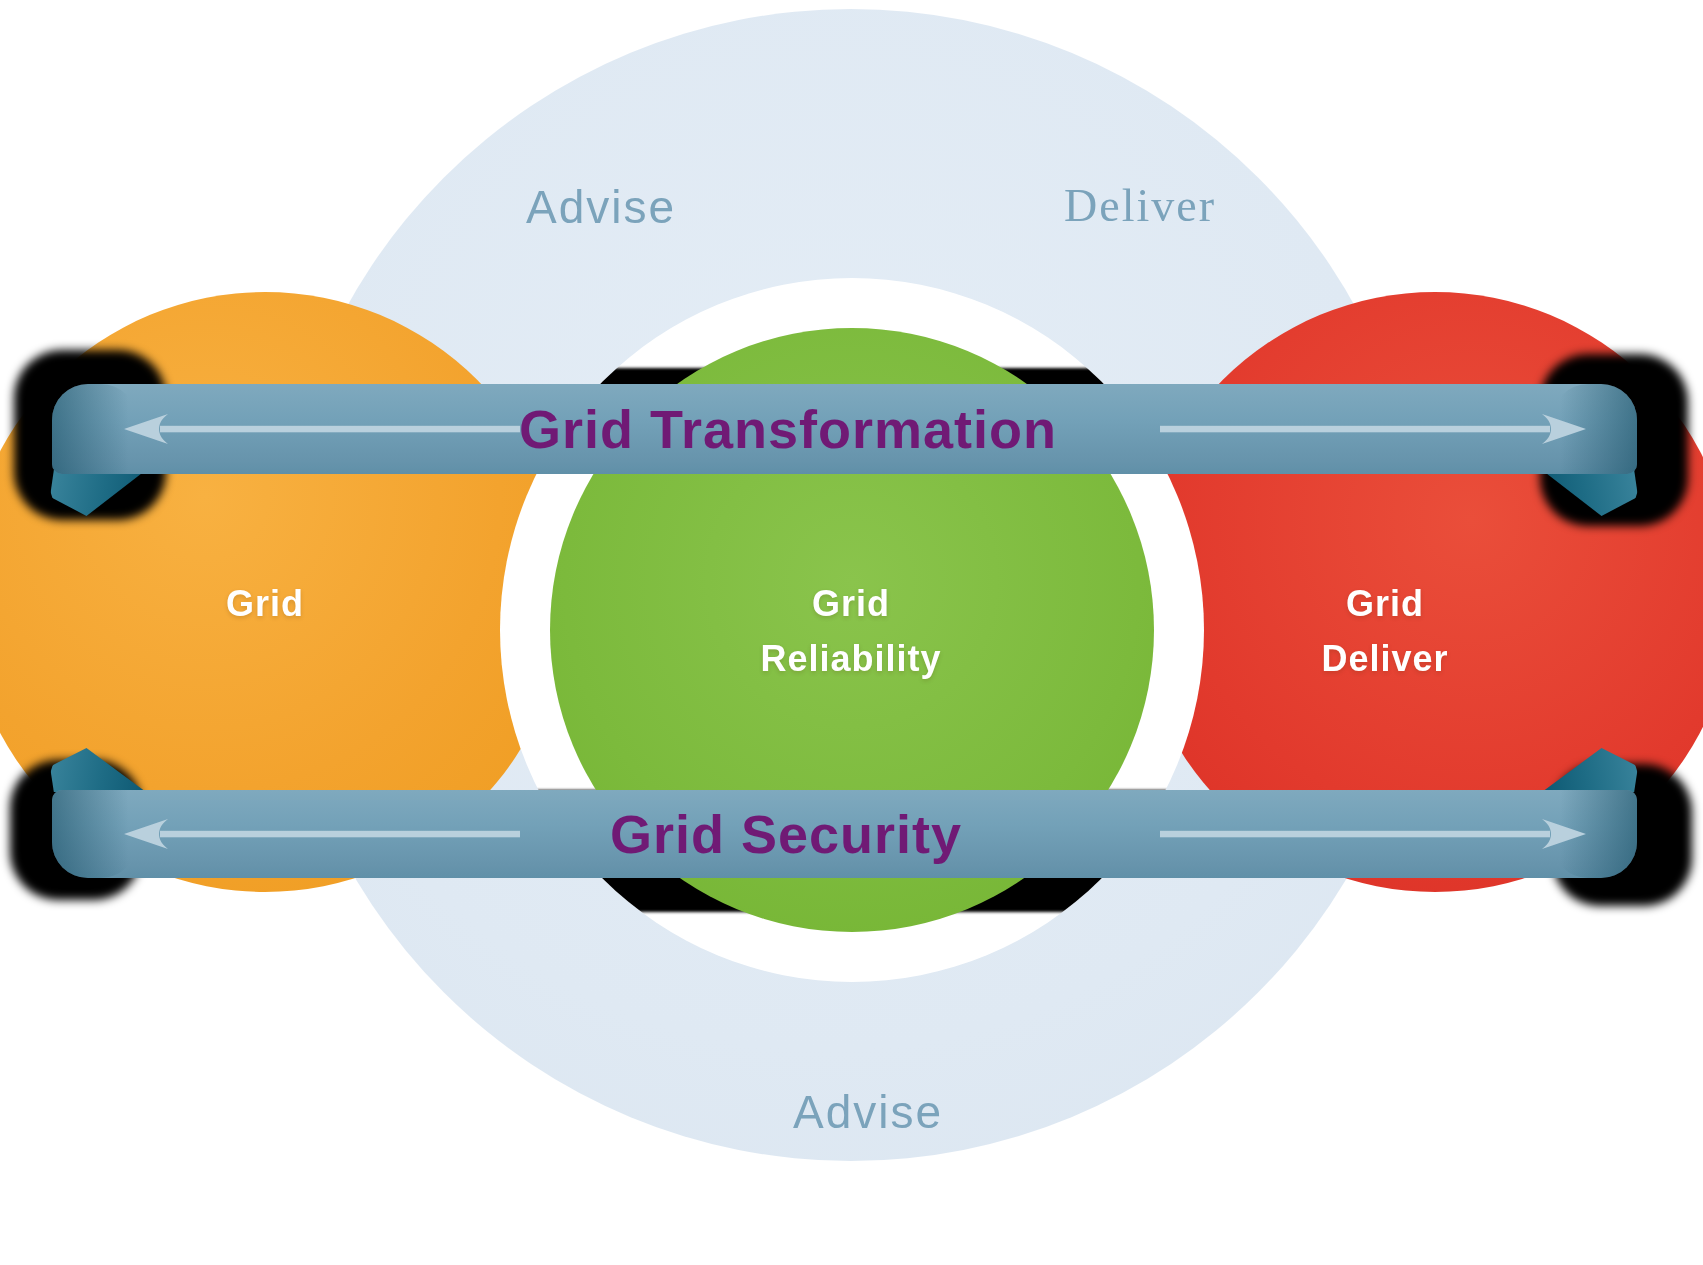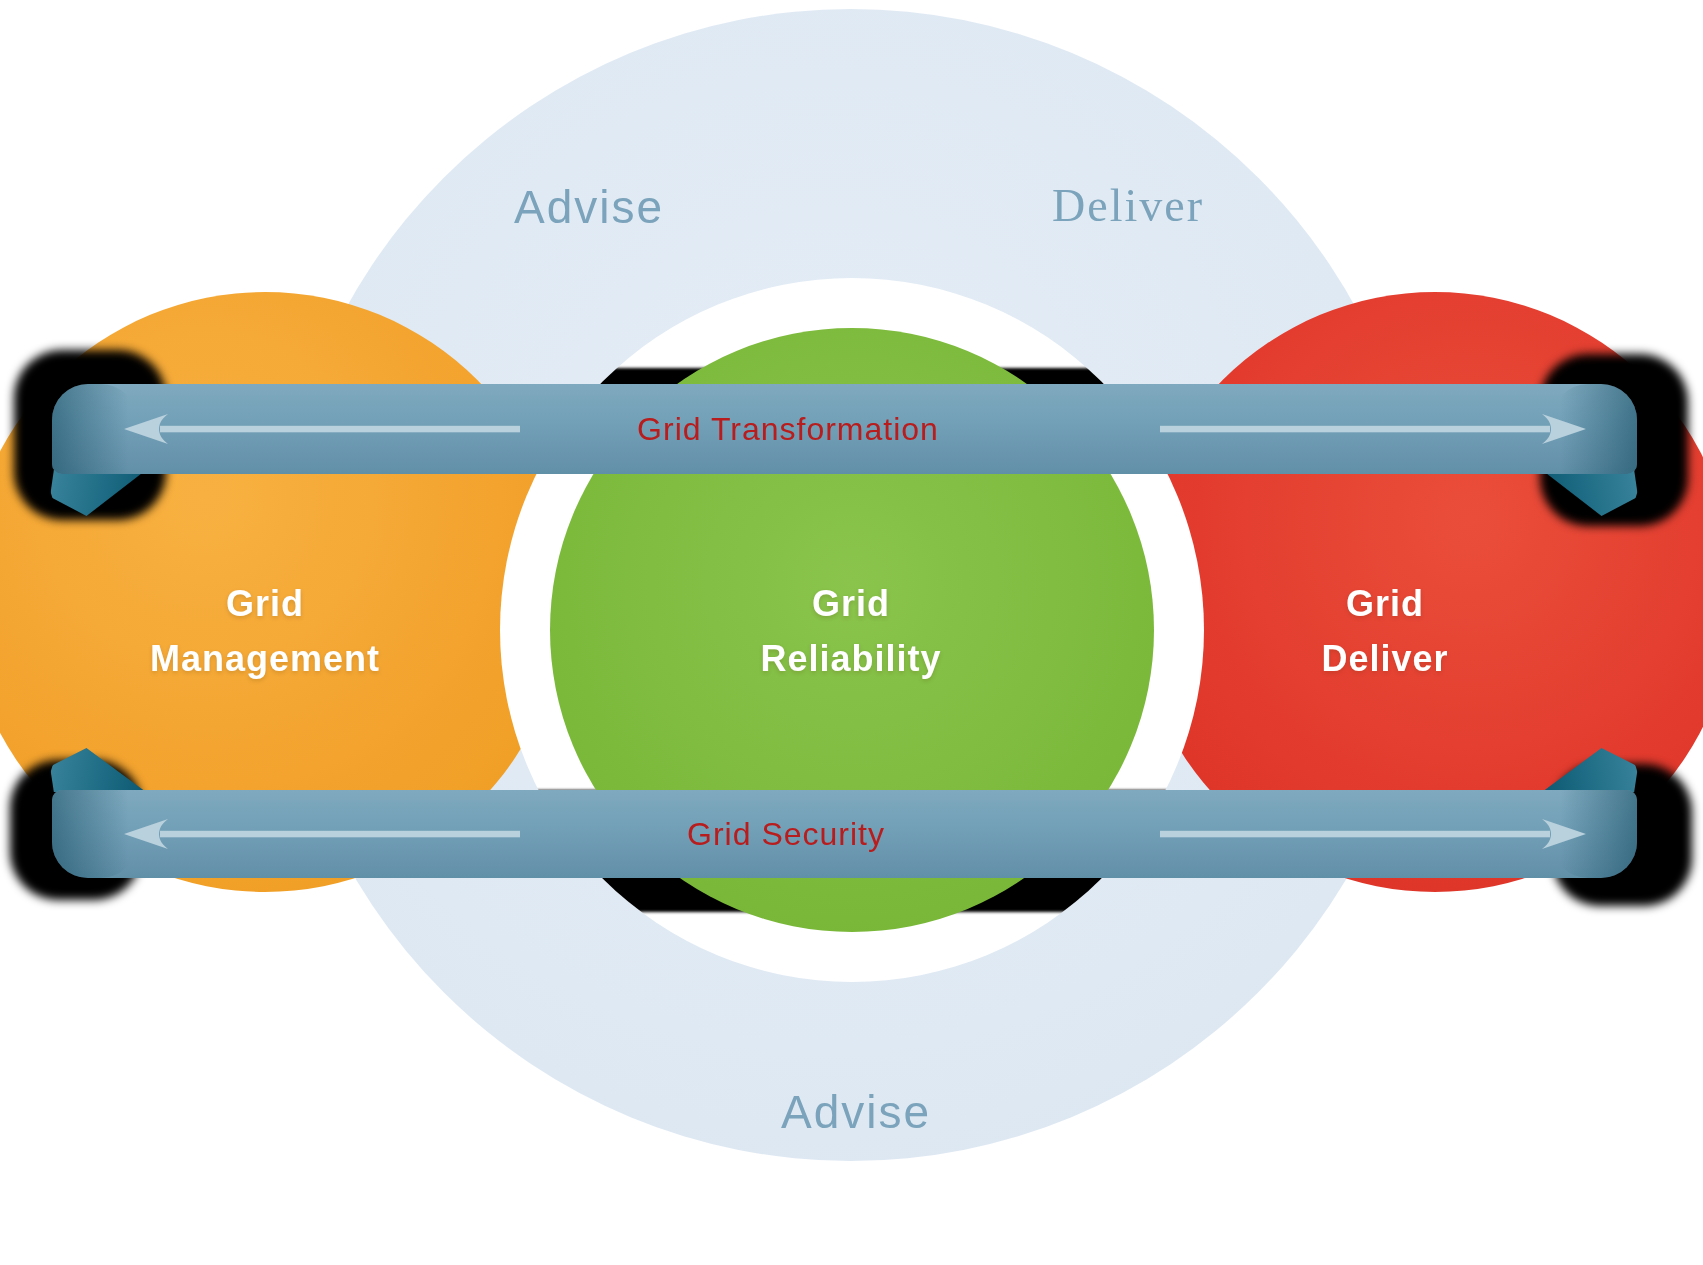--- a/index.html
+++ b/index.html
@@ -7,21 +7,21 @@
     position:relative;width:1703px;height:1265px;background:#ffffff;overflow:hidden;
     font-family:"Liberation Sans",sans-serif;
   }
   
   .ring{
     position:absolute;left:275px;top:9px;width:1152px;height:1152px;border-radius:50%;
     background:radial-gradient(circle at 48% 42%, #e4edf6 0%, #dfe9f3 62%, #dae5f0 100%);
   }
   .ring-label{
     position:absolute;transform:translate(-50%,-50%);
-    color:#7ba3bb;font-size:46px;font-weight:400;letter-spacing:2px;white-space:nowrap;
+    color:#7ba3bb;font-size:46px;font-weight:400;letter-spacing:2px;white-space:nowrap;margin-left:12px;
   }
   .label-advise{left:589px;top:207px;}
   .label-deliver{left:1128px;top:205px;font-family:Liberation Serif, serif;}
   .label-support{left:856px;top:1112px;}
 
   
   .circle{position:absolute;border-radius:50%;}
   .circle-management{
     left:-35px;top:292px;width:600px;height:600px;
     background:radial-gradient(circle at 40% 34%, #f8b141 0%, #f3a32e 55%, #ee9b1e 100%);
@@ -76,21 +76,21 @@
   .ribbon-bottom .flap{top:0;height:44px;}
   .flap-left{left:50px;background:linear-gradient(100deg,#3a849c 0%,#1e6c85 55%,#0d5872 100%);}
   .flap-right{left:1542px;background:linear-gradient(260deg,#3a849c 0%,#1e6c85 55%,#0d5872 100%);}
   .ribbon-top .flap-left{clip-path:polygon(4% 0,100% 0,38% 100%,0 58%);border-radius:0 0 0 30px;}
   .ribbon-top .flap-right{clip-path:polygon(0 0,96% 0,100% 58%,62% 100%);border-radius:0 0 30px 0;}
   .ribbon-bottom .flap-left{clip-path:polygon(0 42%,38% 0,100% 100%,4% 100%);border-radius:30px 0 0 0;}
   .ribbon-bottom .flap-right{clip-path:polygon(62% 0,100% 42%,96% 100%,0 100%);border-radius:0 30px 0 0;}
 
   .ribbon-label{
     position:absolute;transform:translateX(-50%);white-space:nowrap;
-    color:#b91c1c;font-weight:normal;font-size:32px;line-height:42px;letter-spacing:1px;
+    color:#701a75;font-weight:bold;font-size:54px;line-height:42px;letter-spacing:1px;
   }
   .ribbon-top .ribbon-label{left:788px;top:24px;}
   .ribbon-bottom .ribbon-label{left:786px;top:65px;}
 
   .arrow{position:absolute;height:34px;}
   .ribbon-top .arrow{top:28px;}
   .ribbon-bottom .arrow{top:69px;}
   .arrow-left{left:122px;width:400px;}
   .arrow-right{left:1158px;width:430px;}
 </style>
@@ -108,21 +108,20 @@
   <div class="circle circle-security"></div>
 
   <div class="circle circle-white">
     <div class="shadow-strip strip-top"></div>
     <div class="shadow-strip strip-bottom"></div>
   </div>
   <div class="circle circle-reliability"></div>
 
   <div class="circle-label pos-management">
     <span>Grid</span>
-    <span>Management</span>
   </div>
   <div class="circle-label pos-reliability">
     <span>Grid</span>
     <span>Reliability</span>
   </div>
   <div class="circle-label pos-security">
     <span>Grid</span>
     <span>Deliver</span>
   </div>
 

